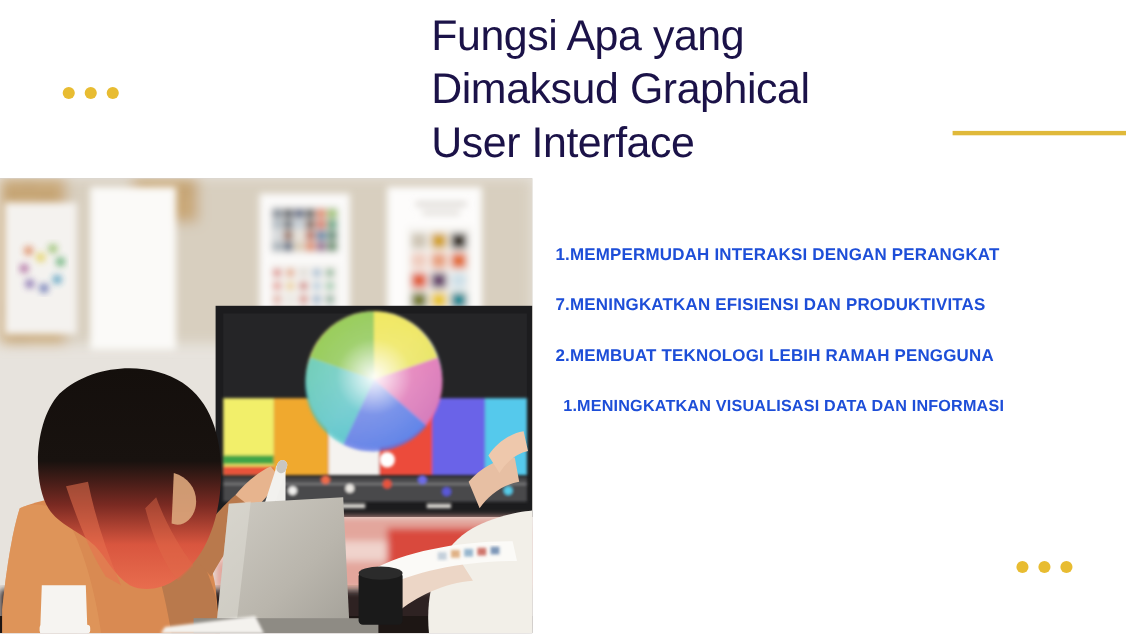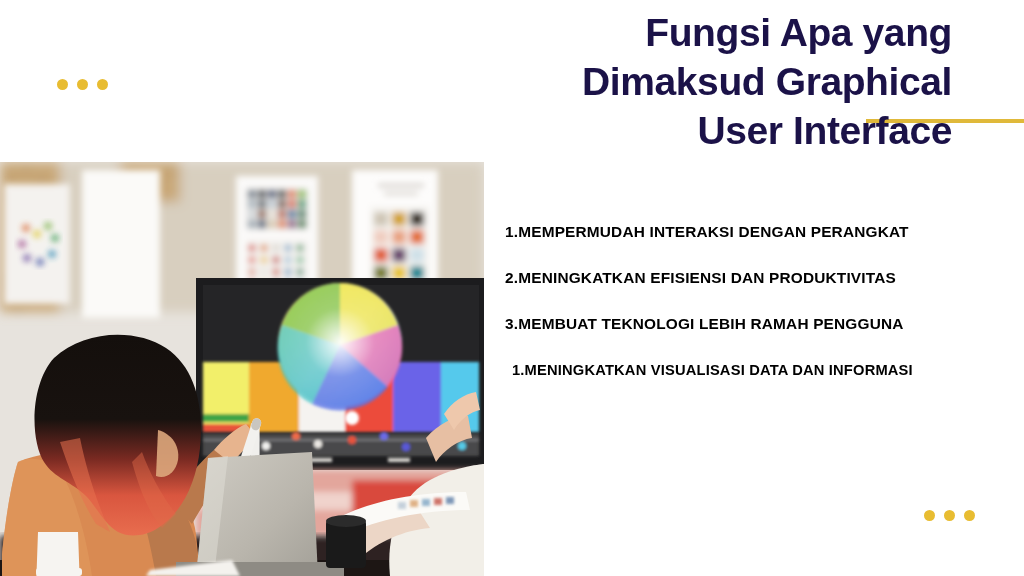--- a/index.html
+++ b/index.html
@@ -44,25 +44,24 @@
   }
 
   
   .heading {
     position: absolute;
     left: 392px;
     top: 8px;
     width: 560px;
     color: #1b1248;
     font-size: 39px;
-    font-weight: 700;
+    font-weight: 400;
     line-height: 49px;
     letter-spacing: -0.4px;
     white-space: pre-line;
-    text-align: right;
   }
 
   
   .photo {
     position: absolute;
     left: 0;
     top: 162px;
     width: 484px;
     height: 414px;
     overflow: hidden;
@@ -71,21 +70,21 @@
   .photo svg { display: block; }
 
   
   .bullet-list {
     position: absolute;
     left: 505px;
     top: 222px;
     width: 500px;
   }
   .bullet-item {
-    color: #000000;
+    color: #1d4ed8;
     font-size: 15.4px;
     font-weight: 700;
     letter-spacing: 0.18px;
     line-height: 20px;
     margin-bottom: 26px;
     white-space: nowrap;
   }
   .bullet-item.compact {
     font-size: 14.7px;
     padding-left: 7px;
@@ -373,22 +372,22 @@
       </g>
 
       <g filter="url(#blurLight)">
         <path d="M150 408 L232 398 L240 414 L146 414 Z" fill="#f4f2ee"></path>
       </g>
     </svg>
   </div>
 
   <div class="bullet-list">
     <div class="bullet-item">1.MEMPERMUDAH INTERAKSI DENGAN PERANGKAT</div>
-    <div class="bullet-item">2.MENINGKATKAN EFISIENSI DAN PRODUKTIVITAS</div>
-    <div class="bullet-item">3.MEMBUAT TEKNOLOGI LEBIH RAMAH PENGGUNA</div>
+    <div class="bullet-item">7.MENINGKATKAN EFISIENSI DAN PRODUKTIVITAS</div>
+    <div class="bullet-item">2.MEMBUAT TEKNOLOGI LEBIH RAMAH PENGGUNA</div>
     <div class="bullet-item compact">1.MENINGKATKAN VISUALISASI DATA DAN INFORMASI</div>
   </div>
 
   <div class="dot-group dots-bottom-right">
     <span class="dot"></span>
     <span class="dot"></span>
     <span class="dot"></span>
   </div>
 
 </div>

